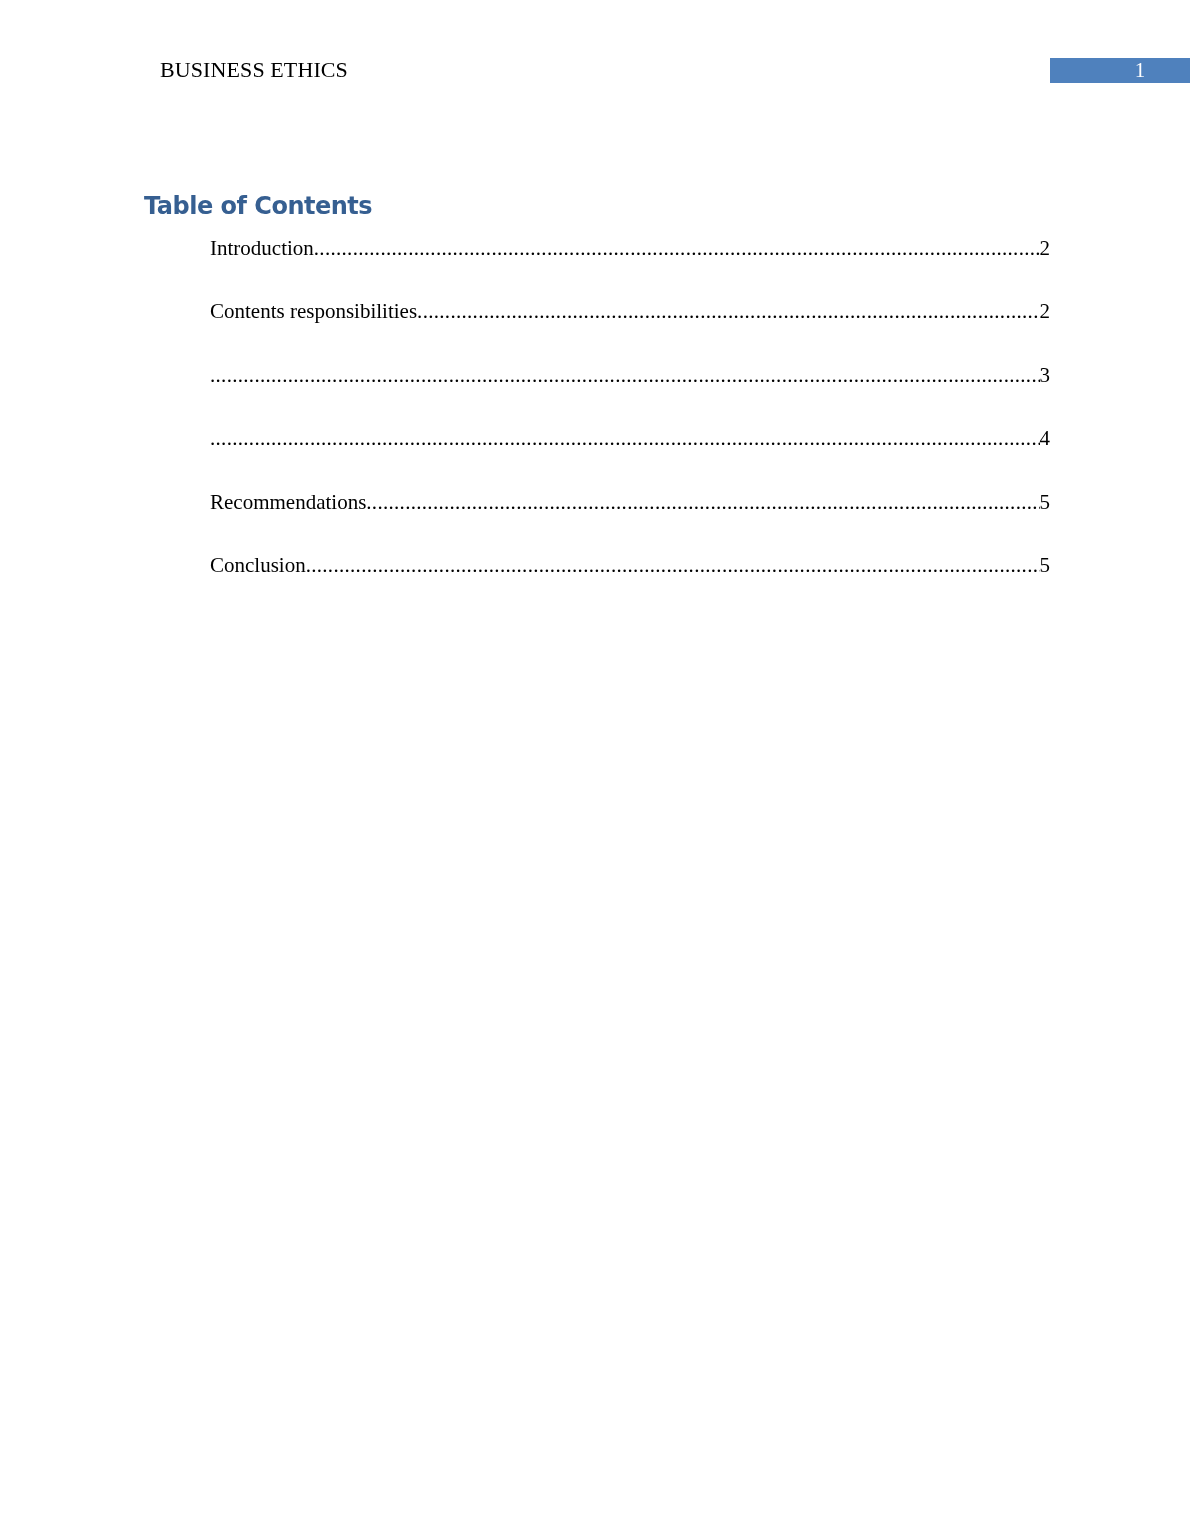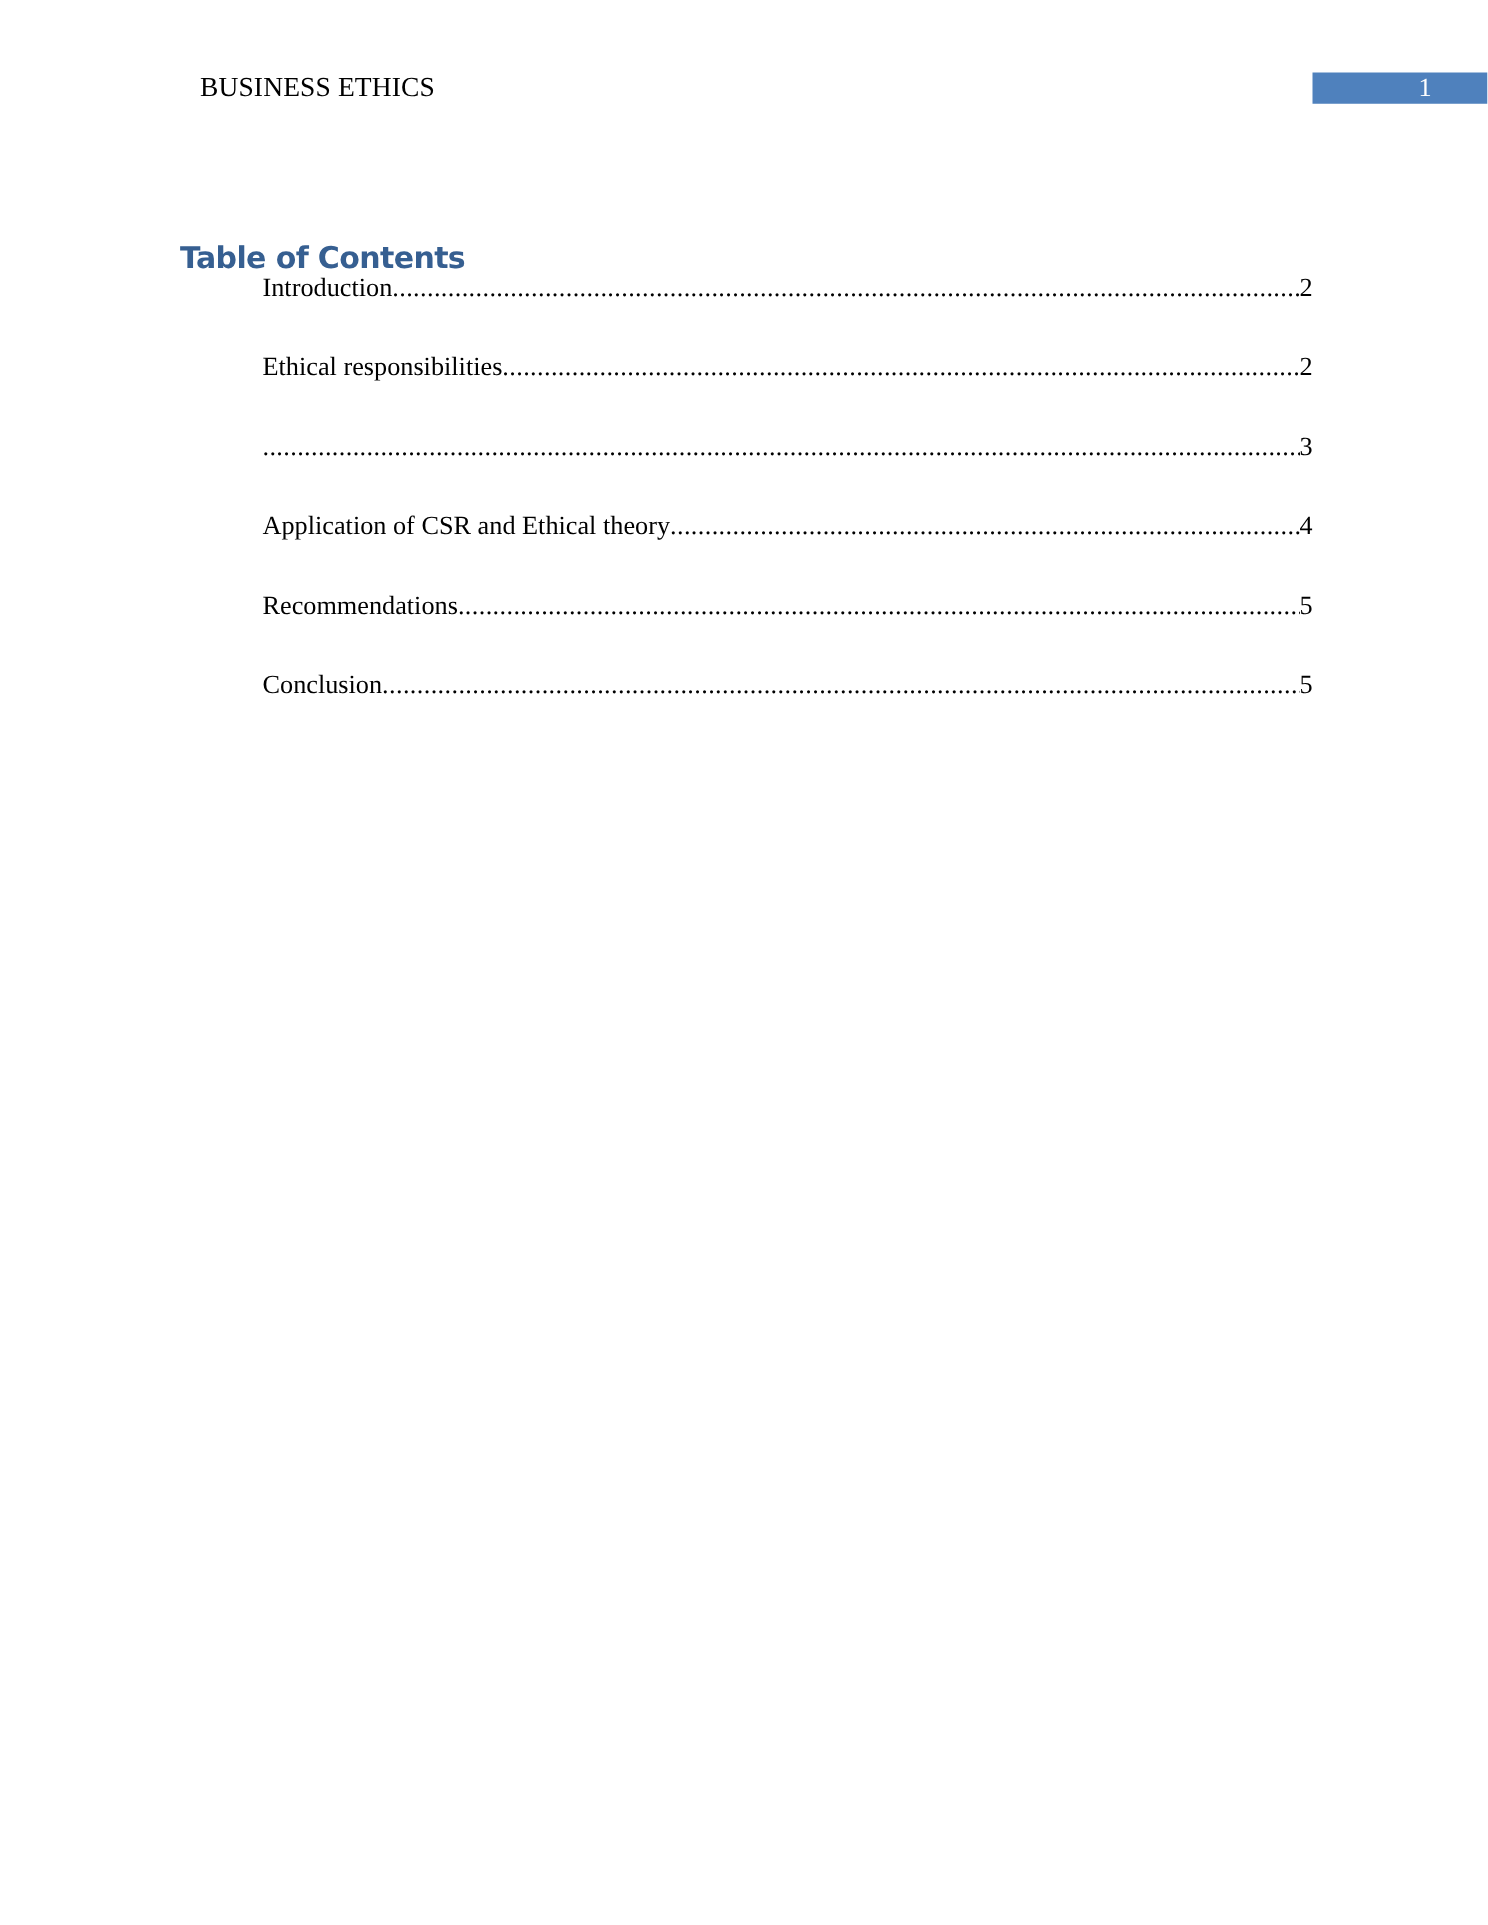--- a/index.html
+++ b/index.html
@@ -48,21 +48,21 @@
       font-family: "DejaVu Sans", sans-serif;
       font-weight: bold;
       font-size: 24px;
       line-height: 34px;
       color: #365F91;
       letter-spacing: -0.5px;
     }
     .toc-list {
       position: absolute;
       left: 210px;
-      top: 214px;
+      top: 232px;
       width: 840px;
       margin: 0;
       padding: 0;
       list-style: none;
     }
     .toc-entry {
       display: flex;
       align-items: baseline;
       height: 63.4px;
       font-size: 21px;
@@ -99,30 +99,29 @@
 
 <h1 class="toc-title" style="margin:4px;">Table of Contents</h1>
 
 <ul class="toc-list">
   <li class="toc-entry">
     <span class="toc-label">Introduction</span>
     <span class="toc-leader"></span>
     <span class="toc-page">2</span>
   </li>
   <li class="toc-entry">
-    <span class="toc-label">Ethical responsibilities</span>
+    <span class="toc-label">Contents responsibilities</span>
     <span class="toc-leader"></span>
     <span class="toc-page">2</span>
   </li>
   <li class="toc-entry">
     <span class="toc-leader"></span>
     <span class="toc-page">3</span>
   </li>
   <li class="toc-entry">
-    <span class="toc-label">Application of CSR and Ethical theory</span>
     <span class="toc-leader"></span>
     <span class="toc-page">4</span>
   </li>
   <li class="toc-entry">
     <span class="toc-label">Recommendations</span>
     <span class="toc-leader"></span>
     <span class="toc-page">5</span>
   </li>
   <li class="toc-entry">
     <span class="toc-label">Conclusion</span>

